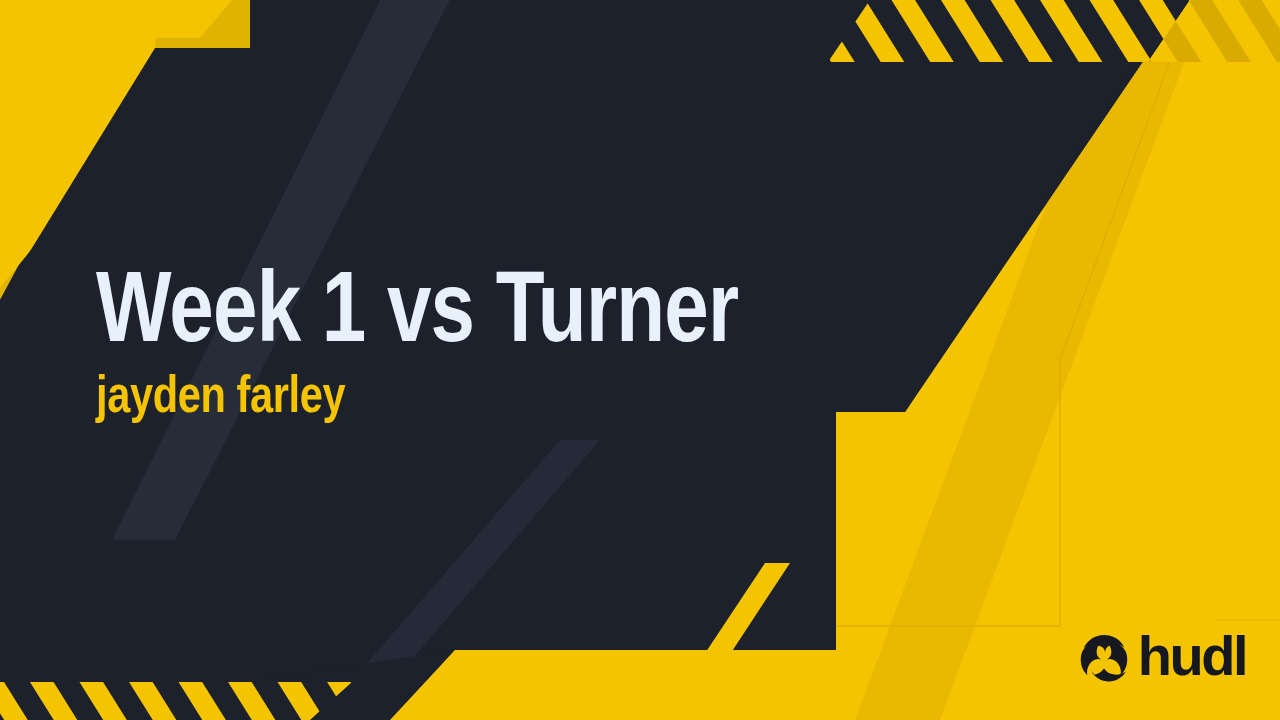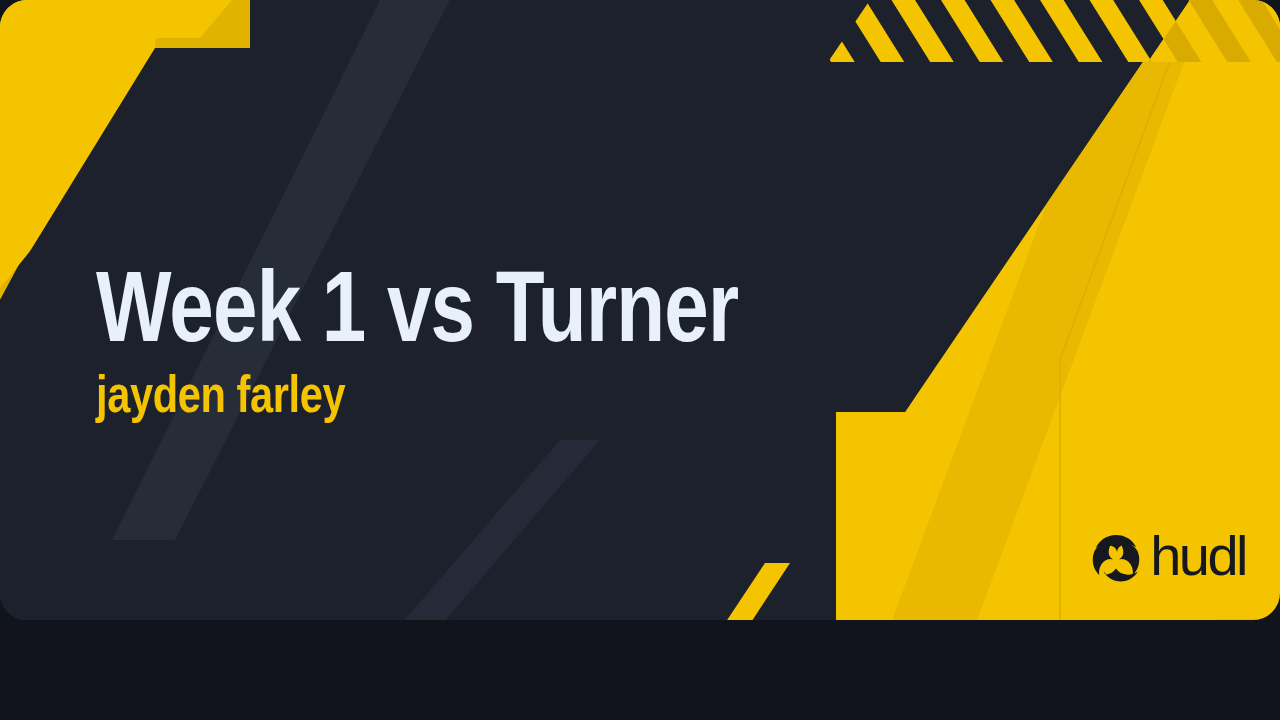--- a/index.html
+++ b/index.html
@@ -4,25 +4,24 @@
 <style>
   html, body {
     margin: 0;
     padding: 0;
     background: #11141c;
   }
 
   #stage {
     position: relative;
     width: 1280px;
-    height: 620px;
+    height: 720px;
     overflow: hidden;
     background: #0f766e;
     font-family: "Liberation Sans", sans-serif;
-    border-radius: 27px;
   }
 
   .layer { position: absolute; top: 0; left: 0; width: 1280px; height: 720px; }
 
   
   #text-block {
     position: absolute;
     left: 96px;
     top: 258px;
     width: 840px;
@@ -60,21 +59,21 @@
     position: absolute;
     right: 34px;
     bottom: 34px;
     z-index: 60;
     display: flex;
     align-items: center;
     gap: 8px;
   }
   #hudl-wordmark {
     font-family: "Liberation Sans", sans-serif;
-    font-weight: 400;
+    font-weight: 700;
     font-size: 56px;
     line-height: 1;
     letter-spacing: -2.5px;
     color: #16181f;
     transform: translateY(-2px);
   }
 </style>
 </head>
 <body>
 

